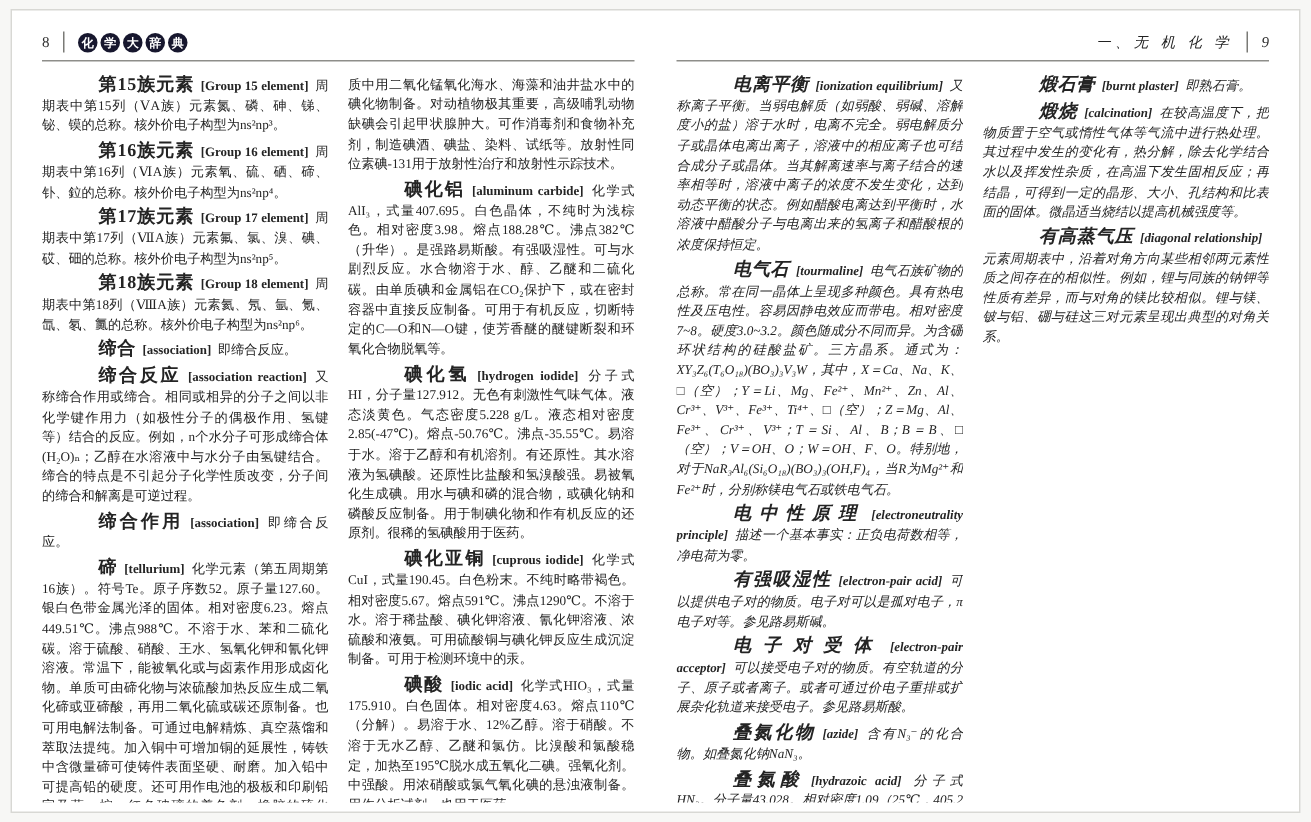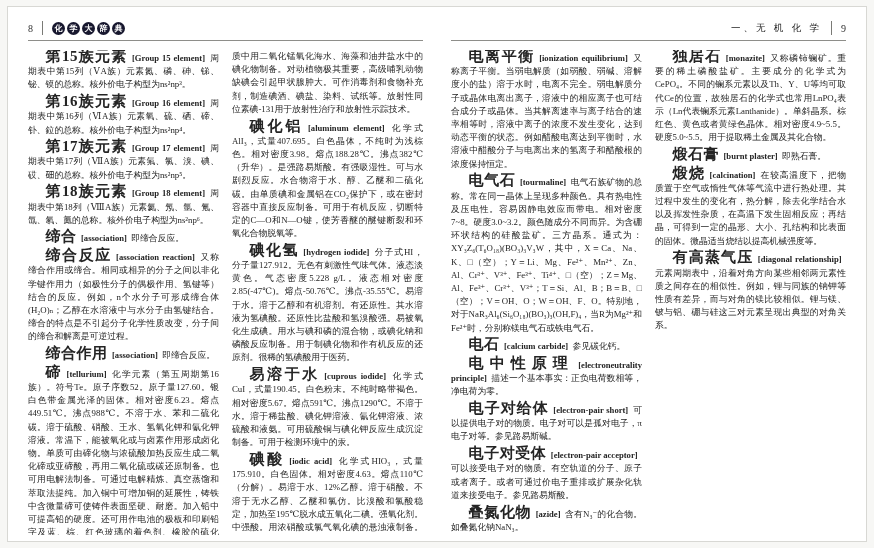--- a/index.html
+++ b/index.html
@@ -15,21 +15,21 @@
     border:1px solid #d8d8d4;
     display:flex;
     overflow:hidden;
   }
   .page{
     width:50%;height:100%;
     box-sizing:border-box;
     display:flex;flex-direction:column;
     padding:9px 14px 6px 20px;
   }
-  .page.right{padding:9px 20px 6px 14px;}
+  .page.right{padding:9px 20px 6px 14px;font-style:italic;}
   .pagehead{
     flex:none;
     display:flex;align-items:center;
     height:24px;
     border-bottom:1px solid #8e8e8a;
   }
   .page.right .pagehead{justify-content:flex-end;}
   .pnum{font-size:10px;color:#2f2f2f;}
   .vdiv{width:1px;height:14px;background:#7a7a76;margin:0 9px;}
   .logo{display:inline-flex;gap:2px;align-items:center;}
@@ -45,21 +45,21 @@
     padding-top:9px;overflow:hidden;
   }
   .col{flex:1;overflow:hidden;text-align:justify;}
   .entry{
     margin:0 0 3.5px 0;
     font-size:8.8px;line-height:13.2px;
     color:#242424;
     text-indent:2em;
   }
   .entry.cont{text-indent:0;}
-  .term{font-size:15px;letter-spacing:.5px;}
+  .term{font-size:12px;letter-spacing:.5px;margin-left:20px;}
   .en{font-size:8.6px;}
 </style>
 </head>
 <body>
 
 <div class="spread">
 
   <div class="page left">
     <div class="pagehead">
       <span class="pnum">8</span>
@@ -78,47 +78,45 @@
           <p class="entry"><b class="term">第16族元素</b> <b class="en">[Group 16 element]</b> <span>周期表中第16列（ⅥA族）元素氧、硫、硒、碲、钋、鉝的总称。核外价电子构型为ns²np⁴。</span></p>
           <p class="entry"><b class="term">第17族元素</b> <b class="en">[Group 17 element]</b> <span>周期表中第17列（ⅦA族）元素氟、氯、溴、碘、砹、鿬的总称。核外价电子构型为ns²np⁵。</span></p>
           <p class="entry"><b class="term">第18族元素</b> <b class="en">[Group 18 element]</b> <span>周期表中第18列（ⅧA族）元素氦、氖、氩、氪、氙、氡、鿫的总称。核外价电子构型为ns²np⁶。</span></p>
           <p class="entry"><b class="term">缔合</b> <b class="en">[association]</b> <span>即缔合反应。</span></p>
           <p class="entry"><b class="term">缔合反应</b> <b class="en">[association reaction]</b> <span>又称缔合作用或缔合。相同或相异的分子之间以非化学键作用力（如极性分子的偶极作用、氢键等）结合的反应。例如，n个水分子可形成缔合体(H₂O)ₙ；乙醇在水溶液中与水分子由氢键结合。缔合的特点是不引起分子化学性质改变，分子间的缔合和解离是可逆过程。</span></p>
           <p class="entry"><b class="term">缔合作用</b> <b class="en">[association]</b> <span>即缔合反应。</span></p>
           <p class="entry"><b class="term">碲</b> <b class="en">[tellurium]</b> <span>化学元素（第五周期第16族）。符号Te。原子序数52。原子量127.60。银白色带金属光泽的固体。相对密度6.23。熔点449.51℃。沸点988℃。不溶于水、苯和二硫化碳。溶于硫酸、硝酸、王水、氢氧化钾和氰化钾溶液。常温下，能被氧化或与卤素作用形成卤化物。单质可由碲化物与浓硫酸加热反应生成二氧化碲或亚碲酸，再用二氧化硫或碳还原制备。也可用电解法制备。可通过电解精炼、真空蒸馏和萃取法提纯。加入铜中可增加铜的延展性，铸铁中含微量碲可使铸件表面坚硬、耐磨。加入铅中可提高铅的硬度。还可用作电池的极板和印刷铅字及蓝、棕、红色玻璃的着色剂、橡胶的硫化剂、电镀液中的光亮剂。</span></p>
         </div>
       <div class="col" id="l2">
           <p class="entry cont"><span>质中用二氧化锰氧化海水、海藻和油井盐水中的碘化物制备。对动植物极其重要，高级哺乳动物缺碘会引起甲状腺肿大。可作消毒剂和食物补充剂，制造碘酒、碘盐、染料、试纸等。放射性同位素碘-131用于放射性治疗和放射性示踪技术。</span></p>
-          <p class="entry"><b class="term">碘化铝</b> <b class="en">[aluminum element]</b> <span>化学式AlI₃，式量407.695。白色晶体，不纯时为浅棕色。相对密度3.98。熔点188.28℃。沸点382℃（升华）。是强路易斯酸。有强吸湿性。可与水剧烈反应。水合物溶于水、醇、乙醚和二硫化碳。由单质碘和金属铝在CO₂保护下，或在密封容器中直接反应制备。可用于有机反应，切断特定的C—O和N—O键，使芳香醚的醚键断裂和环氧化合物脱氧等。</span></p>
+          <p class="entry"><b class="term">碘化铝</b> <b class="en">[aluminum carbide]</b> <span>化学式AlI₃，式量407.695。白色晶体，不纯时为浅棕色。相对密度3.98。熔点188.28℃。沸点382℃（升华）。是强路易斯酸。有强吸湿性。可与水剧烈反应。水合物溶于水、醇、乙醚和二硫化碳。由单质碘和金属铝在CO₂保护下，或在密封容器中直接反应制备。可用于有机反应，切断特定的C—O和N—O键，使芳香醚的醚键断裂和环氧化合物脱氧等。</span></p>
           <p class="entry"><b class="term">碘化氢</b> <b class="en">[hydrogen iodide]</b> <span>分子式HI，分子量127.912。无色有刺激性气味气体。液态淡黄色。气态密度5.228 g/L。液态相对密度2.85(-47℃)。熔点-50.76℃。沸点-35.55℃。易溶于水。溶于乙醇和有机溶剂。有还原性。其水溶液为氢碘酸。还原性比盐酸和氢溴酸强。易被氧化生成碘。用水与碘和磷的混合物，或碘化钠和磷酸反应制备。用于制碘化物和作有机反应的还原剂。很稀的氢碘酸用于医药。</span></p>
-          <p class="entry"><b class="term">易溶于水</b> <b class="en">[cuprous iodide]</b> <span>化学式CuI，式量190.45。白色粉末。不纯时略带褐色。相对密度5.67。熔点591℃。沸点1290℃。不溶于水。溶于稀盐酸、碘化钾溶液、氰化钾溶液、浓硫酸和液氨。可用硫酸铜与碘化钾反应生成沉淀制备。可用于检测环境中的汞。</span></p>
+          <p class="entry"><b class="term">碘化亚铜</b> <b class="en">[cuprous iodide]</b> <span>化学式CuI，式量190.45。白色粉末。不纯时略带褐色。相对密度5.67。熔点591℃。沸点1290℃。不溶于水。溶于稀盐酸、碘化钾溶液、氰化钾溶液、浓硫酸和液氨。可用硫酸铜与碘化钾反应生成沉淀制备。可用于检测环境中的汞。</span></p>
           <p class="entry"><b class="term">碘酸</b> <b class="en">[iodic acid]</b> <span>化学式HIO₃，式量175.910。白色固体。相对密度4.63。熔点110℃（分解）。易溶于水、12%乙醇。溶于硝酸。不溶于无水乙醇、乙醚和氯仿。比溴酸和氯酸稳定，加热至195℃脱水成五氧化二碘。强氧化剂。中强酸。用浓硝酸或氯气氧化碘的悬浊液制备。用作分析试剂，也用于医药。</span></p>
         </div>
     </div>
   </div>
 
   <div class="page right">
     <div class="pagehead">
       <span class="sect">一、无 机 化 学</span>
       <span class="vdiv"></span>
       <span class="pnum">9</span>
     </div>
     <div class="cols">
       <div class="col" id="r1">
           <p class="entry"><b class="term">电离平衡</b> <b class="en">[ionization equilibrium]</b> <span>又称离子平衡。当弱电解质（如弱酸、弱碱、溶解度小的盐）溶于水时，电离不完全。弱电解质分子或晶体电离出离子，溶液中的相应离子也可结合成分子或晶体。当其解离速率与离子结合的速率相等时，溶液中离子的浓度不发生变化，达到动态平衡的状态。例如醋酸电离达到平衡时，水溶液中醋酸分子与电离出来的氢离子和醋酸根的浓度保持恒定。</span></p>
           <p class="entry"><b class="term">电气石</b> <b class="en">[tourmaline]</b> <span>电气石族矿物的总称。常在同一晶体上呈现多种颜色。具有热电性及压电性。容易因静电效应而带电。相对密度7~8。硬度3.0~3.2。颜色随成分不同而异。为含硼环状结构的硅酸盐矿。三方晶系。通式为：XY₃Z₆(T₆O₁₈)(BO₃)₃V₃W，其中，X＝Ca、Na、K、□（空）；Y＝Li、Mg、Fe²⁺、Mn²⁺、Zn、Al、Cr³⁺、V³⁺、Fe³⁺、Ti⁴⁺、□（空）；Z＝Mg、Al、Fe³⁺、Cr³⁺、V³⁺；T＝Si、Al、B；B＝B、□（空）；V＝OH、O；W＝OH、F、O。特别地，对于NaR₃Al₆(Si₆O₁₈)(BO₃)₃(OH,F)₄，当R为Mg²⁺和Fe²⁺时，分别称镁电气石或铁电气石。</span></p>
-          <p class="entry"><b class="term">电石</b> <b class="en">[calcium carbide]</b> <span>参见碳化钙。</span></p>
           <p class="entry"><b class="term">电中性原理</b> <b class="en">[electroneutrality principle]</b> <span>描述一个基本事实：正负电荷数相等，净电荷为零。</span></p>
-          <p class="entry"><b class="term">电子对给体</b> <b class="en">[electron-pair short]</b> <span>可以提供电子对的物质。电子对可以是孤对电子，π电子对等。参见路易斯碱。</span></p>
+          <p class="entry"><b class="term">有强吸湿性</b> <b class="en">[electron-pair acid]</b> <span>可以提供电子对的物质。电子对可以是孤对电子，π电子对等。参见路易斯碱。</span></p>
           <p class="entry"><b class="term">电子对受体</b> <b class="en">[electron-pair acceptor]</b> <span>可以接受电子对的物质。有空轨道的分子、原子或者离子。或者可通过价电子重排或扩展杂化轨道来接受电子。参见路易斯酸。</span></p>
           <p class="entry"><b class="term">叠氮化物</b> <b class="en">[azide]</b> <span>含有N₃⁻的化合物。如叠氮化钠NaN₃。</span></p>
           <p class="entry"><b class="term">叠氮酸</b> <b class="en">[hydrazoic acid]</b> <span>分子式HN₃。分子量43.028。相对密度1.09（25℃，405.2 kPa）。熔点-80℃。沸点35.7℃。无色液体。对热稳定。但受撞击爆炸。产生氮气和氢气。无限溶于水。溶于乙醇、碱和乙醚。弱酸，Kₐ=1.8×10⁻⁵。其溶液可溶解锌、铁等金属，放出氢气并形成叠氮化物。某些性质类似氢卤酸，如与银、汞、亚汞离子形成难溶于水的盐类。可用40%的硫酸溶液酸化叠氮化钠后蒸馏制备。是强烈的细胞质毒物。</span></p>
         </div>
       <div class="col" id="r2">
-          <p class="entry"><b class="term">独居石</b> <b class="en">[monazite]</b> <span>又称磷铈镧矿。重要的稀土磷酸盐矿。主要成分的化学式为CePO₄。不同的镧系元素以及Th、Y、U等均可取代Ce的位置，故独居石的化学式也常用LnPO₄表示（Ln代表镧系元素Lanthanide）。单斜晶系。棕红色、黄色或者黄绿色晶体。相对密度4.9~5.5。硬度5.0~5.5。用于提取稀土金属及其化合物。</span></p>
           <p class="entry"><b class="term">煅石膏</b> <b class="en">[burnt plaster]</b> <span>即熟石膏。</span></p>
           <p class="entry"><b class="term">煅烧</b> <b class="en">[calcination]</b> <span>在较高温度下，把物质置于空气或惰性气体等气流中进行热处理。其过程中发生的变化有，热分解，除去化学结合水以及挥发性杂质，在高温下发生固相反应；再结晶，可得到一定的晶形、大小、孔结构和比表面的固体。微晶适当烧结以提高机械强度等。</span></p>
           <p class="entry"><b class="term">有高蒸气压</b> <b class="en">[diagonal relationship]</b> <span>元素周期表中，沿着对角方向某些相邻两元素性质之间存在的相似性。例如，锂与同族的钠钾等性质有差异，而与对角的镁比较相似。锂与镁、铍与铝、硼与硅这三对元素呈现出典型的对角关系。</span></p>
         </div>
     </div>
   </div>
 
 </div>
 
 </body></html>

